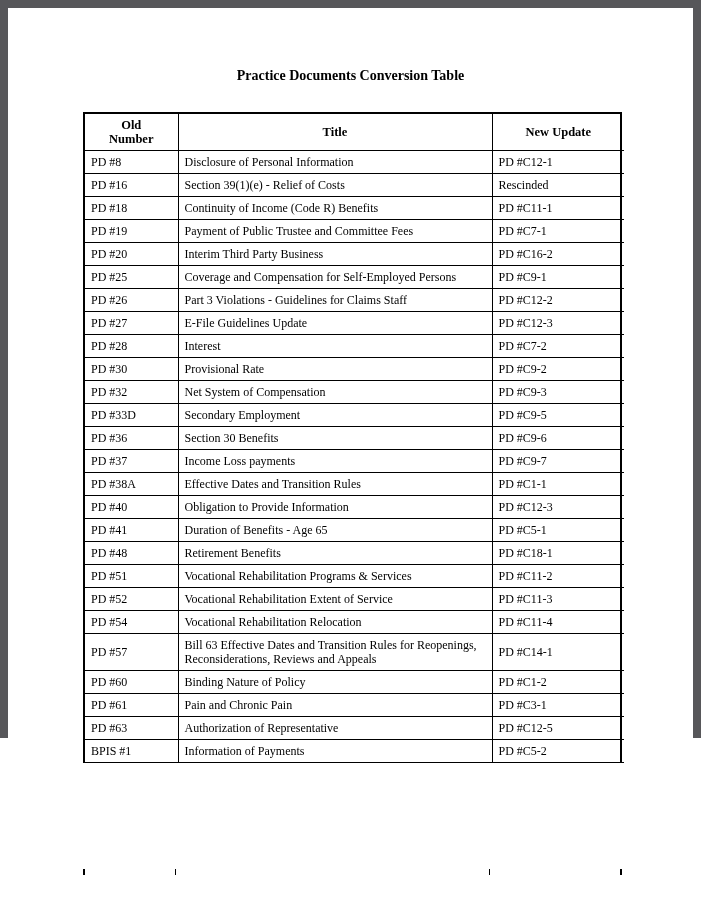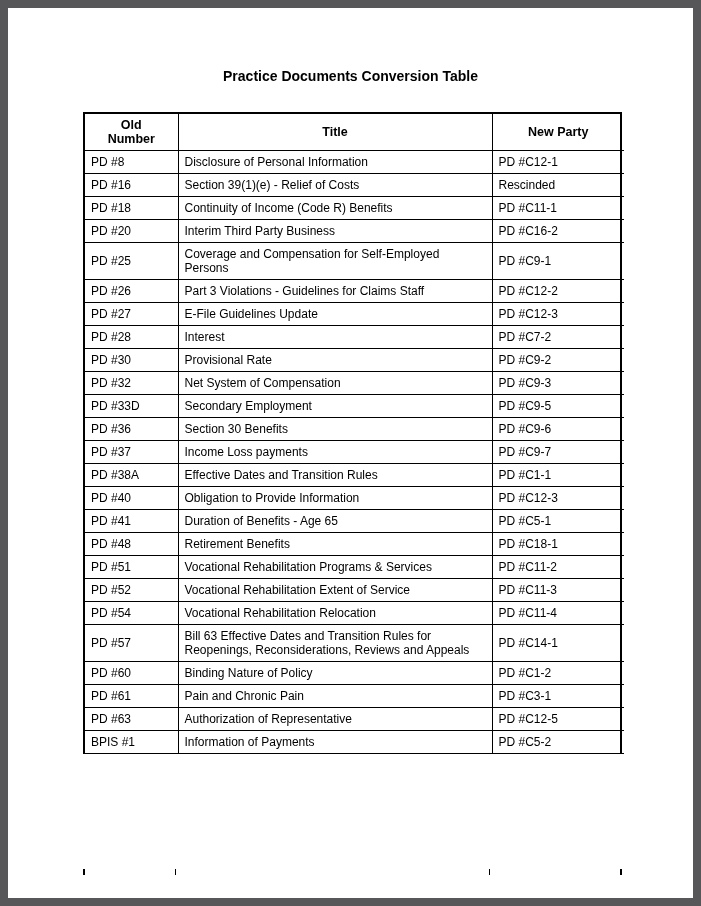--- a/index.html
+++ b/index.html
@@ -3,22 +3,23 @@
 <meta charset="utf-8">
 <style>
   * { margin: 0; padding: 0; box-sizing: border-box; }
   html, body {
     width: 701px; height: 906px;
     overflow: hidden;
     font-family: "Liberation Sans", sans-serif;
   }
   .frame {
     position: absolute; left: 0; top: 0;
-    width: 701px; height: 906px;
+    width: 701px; height: 738px;
     background: #57575a;
+    font-family: Liberation Serif, serif;
   }
   .page {
     position: absolute; left: 8px; top: 8px;
     width: 685px; height: 890px;
     background: #ffffff;
     color: #000000;
   }
   .doc-title {
     position: absolute;
     top: 60px; left: 0;
@@ -85,38 +86,43 @@
       <table class="conv">
         <colgroup>
           <col style="width:93px">
           <col style="width:314px">
           <col style="width:132px">
         </colgroup>
         <thead>
           <tr>
             <th>Old Number</th>
             <th>Title</th>
-            <th>New Party</th>
+            <th>New Update</th>
           </tr>
         </thead>
         <tbody>
             <tr>
               <td>PD #8</td>
               <td>Disclosure of Personal Information</td>
               <td>PD #C12-1</td>
             </tr>
             <tr>
               <td>PD #16</td>
               <td>Section 39(1)(e) - Relief of Costs</td>
               <td>Rescinded</td>
             </tr>
             <tr>
               <td>PD #18</td>
               <td>Continuity of Income (Code R) Benefits</td>
               <td>PD #C11-1</td>
+            </tr>
+            <tr>
+              <td>PD #19</td>
+              <td>Payment of Public Trustee and Committee Fees</td>
+              <td>PD #C7-1</td>
             </tr>
             <tr>
               <td>PD #20</td>
               <td>Interim Third Party Business</td>
               <td>PD #C16-2</td>
             </tr>
             <tr>
               <td>PD #25</td>
               <td>Coverage and Compensation for Self-Employed Persons</td>
               <td>PD #C9-1</td>

